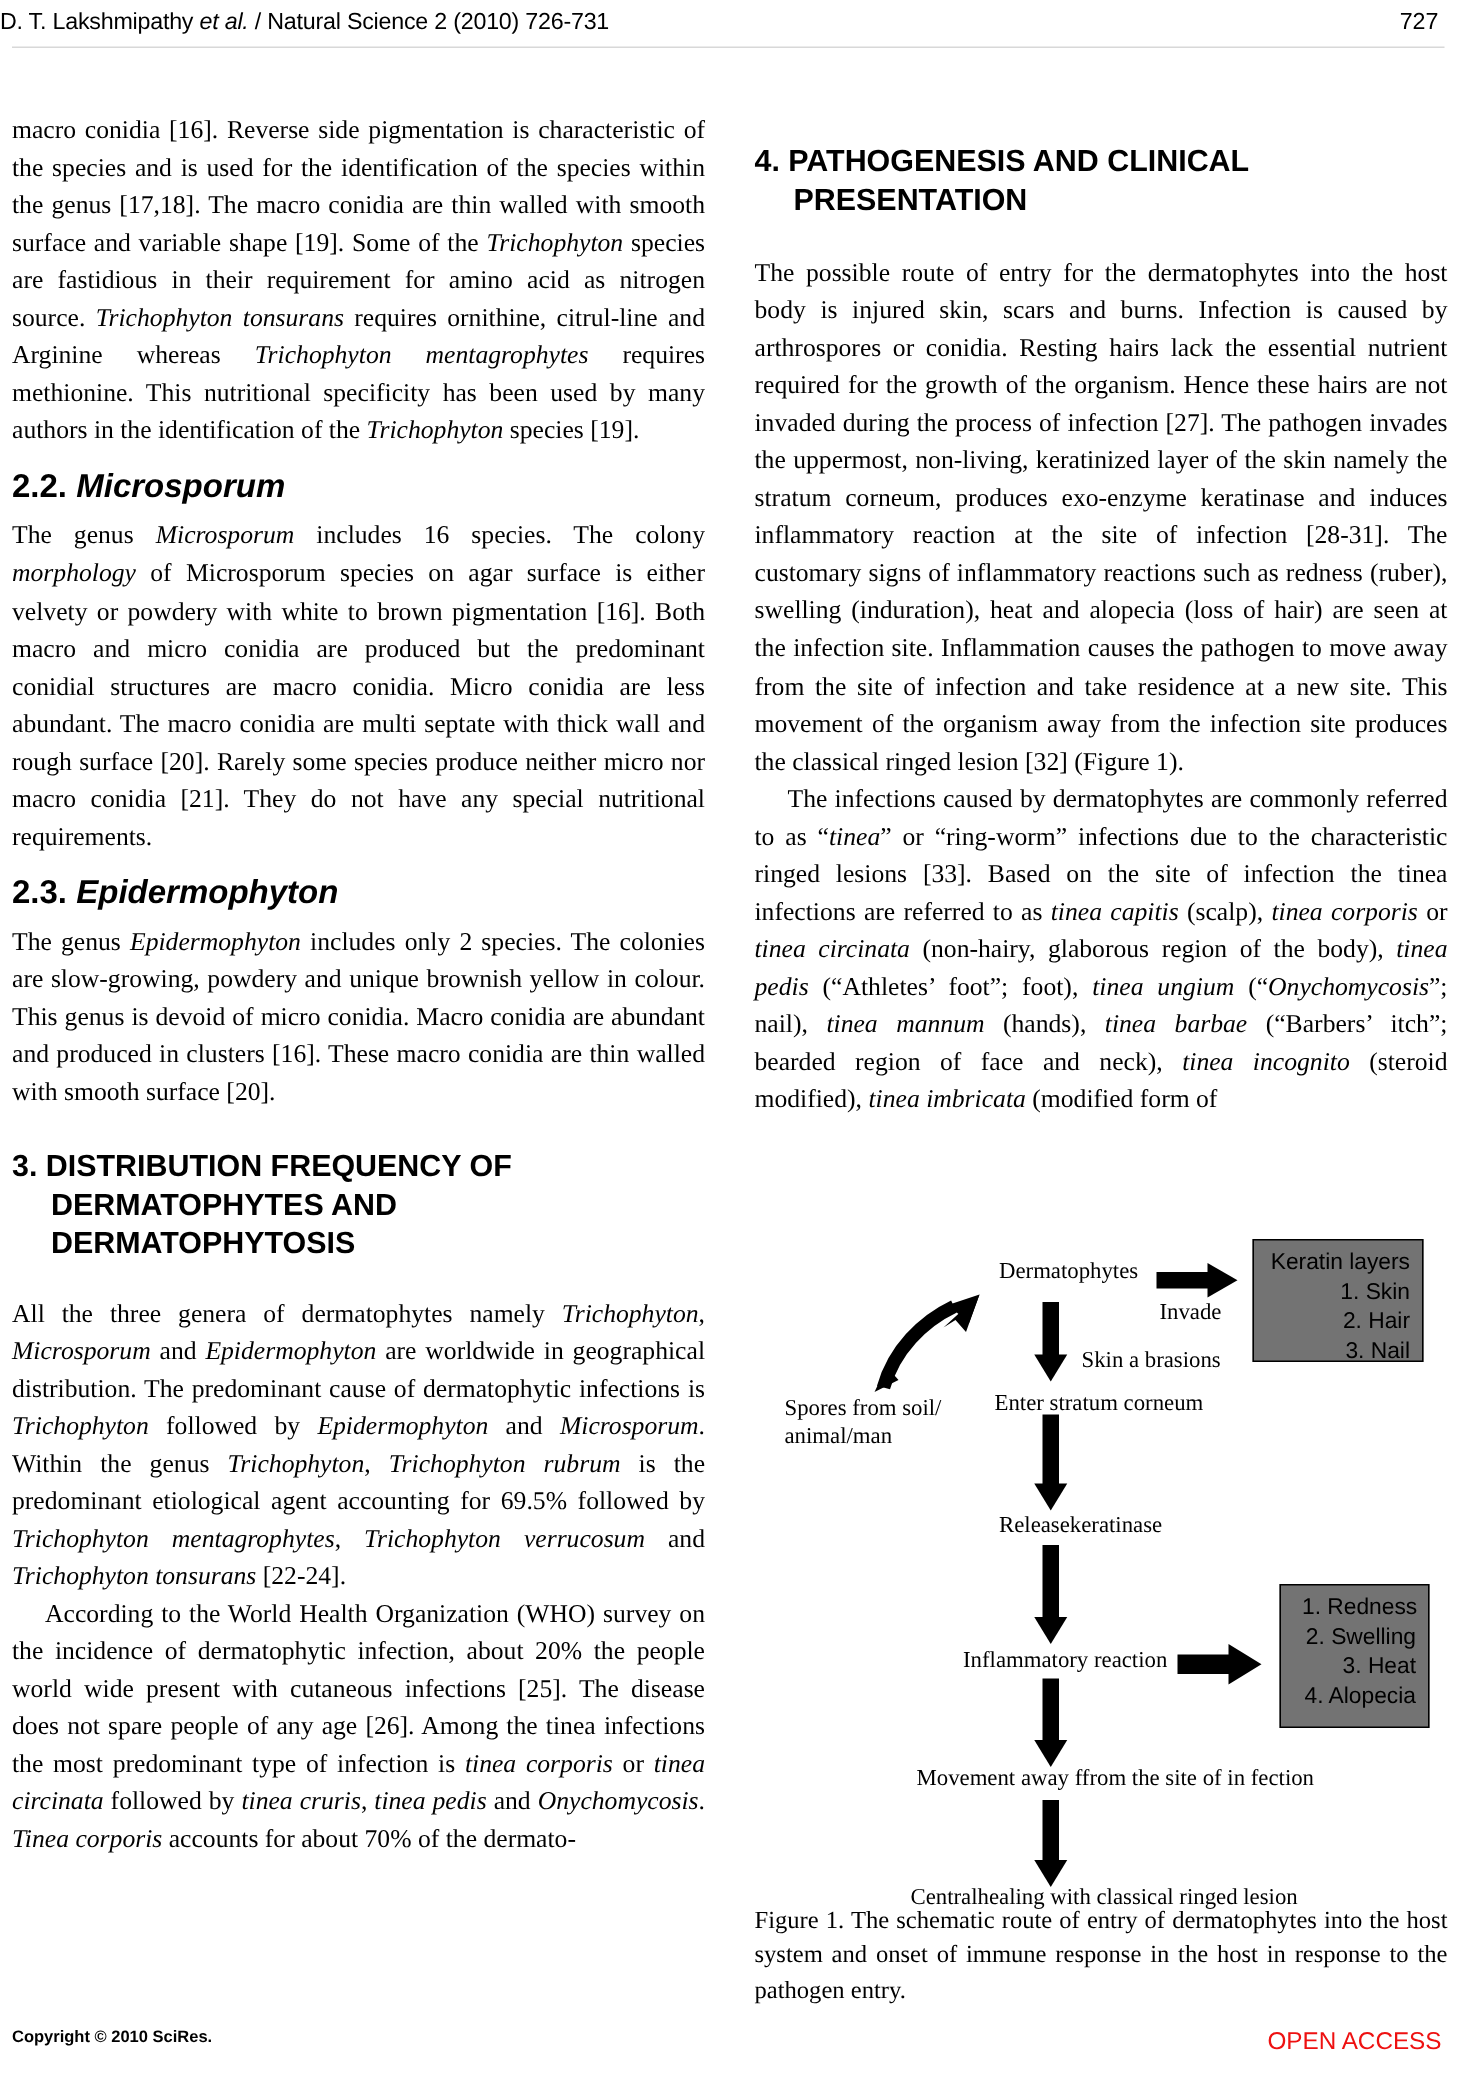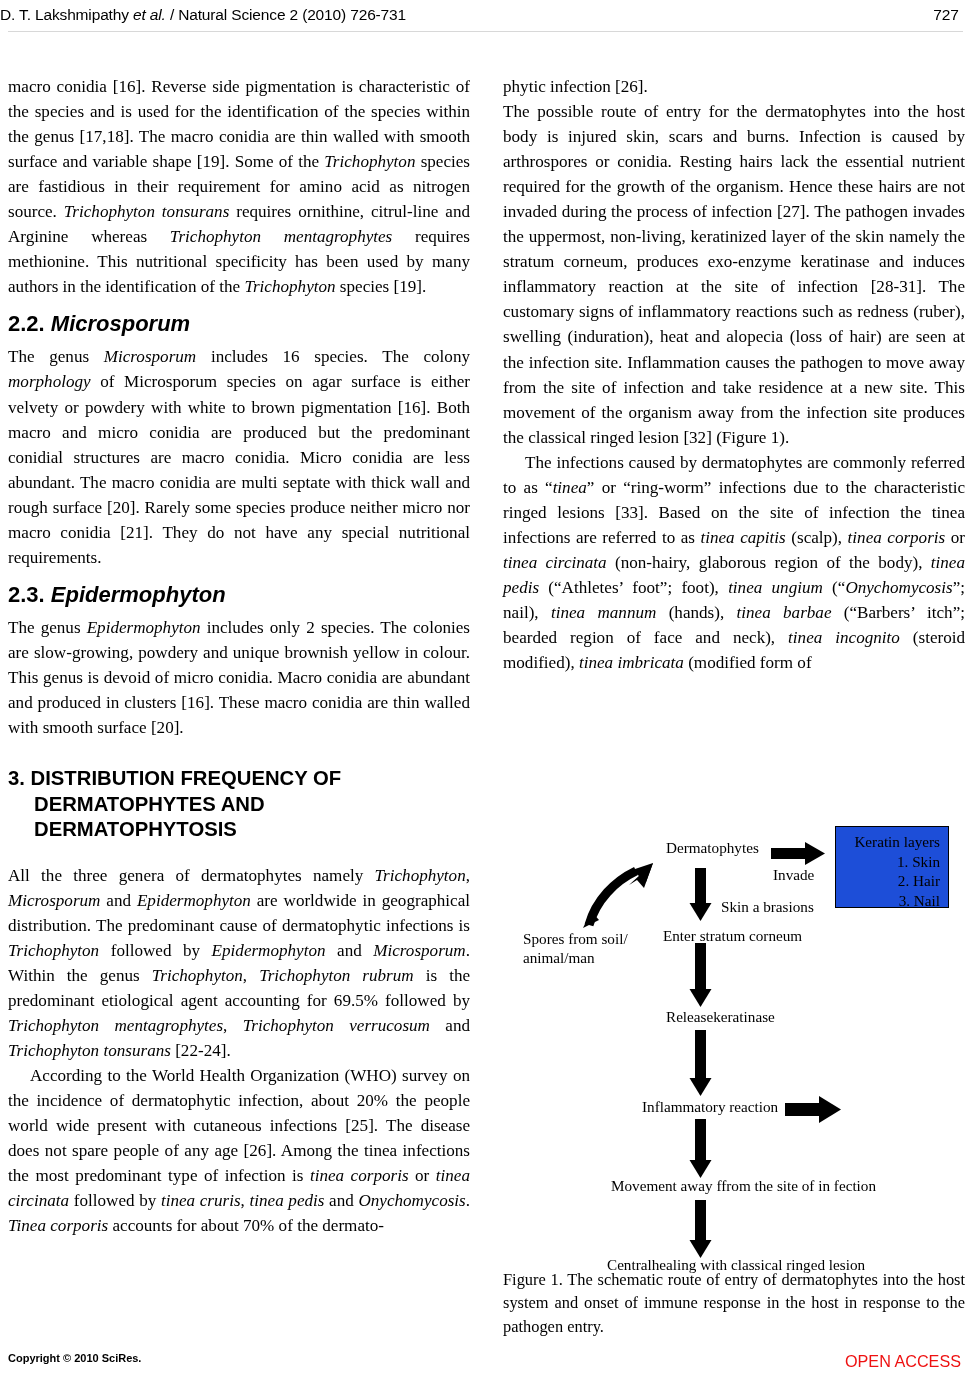--- a/index.html
+++ b/index.html
@@ -114,22 +114,22 @@
     position: absolute;
     font-family: "Liberation Serif", serif;
     font-size: 15.2px;
     line-height: 18.5px;
     white-space: nowrap;
     color: #000;
   }
   .fig-box {
     position: absolute;
     border: 1.3px solid #000;
-    background: #1d4ed8;
-    font-family: Liberation Serif, serif;
+    background: #737373;
+    font-family: Liberation Sans, sans-serif;
     font-size: 15.2px;
     line-height: 19.6px;
     padding: 5px 8px 6px 10px;
     box-sizing: border-box;
     white-space: nowrap;
   }
 
   .caption {
     position: absolute;
     left: 503px;
@@ -191,22 +191,22 @@
 
     <h2 class="major">3. DISTRIBUTION FREQUENCY OF DERMATOPHYTES AND DERMATOPHYTOSIS</h2>
 
     <p class="body"><span>All the three genera of dermatophytes namely </span><span class="it">Trichophyton</span><span>, </span><span class="it">Microsporum</span><span> and </span><span class="it">Epidermophyton</span><span> are worldwide in geographical distribution. The predominant cause of dermatophytic infections is </span><span class="it">Trichophyton</span><span> followed by </span><span class="it">Epidermophyton</span><span> and </span><span class="it">Microsporum</span><span>. Within the genus </span><span class="it">Trichophyton</span><span>, </span><span class="it">Trichophyton rubrum</span><span> is the predominant etiological agent accounting for 69.5% followed by </span><span class="it">Trichophyton mentagrophytes</span><span>, </span><span class="it">Trichophyton verrucosum</span><span> and </span><span class="it">Trichophyton tonsurans</span><span> [22-24].</span></p>
 
     <p class="body indent"><span>According to the World Health Organization (WHO) survey on the incidence of dermatophytic infection, about 20% the people world wide present with cutaneous infections [25]. The disease does not spare people of any age [26]. Among the tinea infections the most predominant type of infection is </span><span class="it">tinea corporis</span><span> or </span><span class="it">tinea circinata</span><span> followed by </span><span class="it">tinea cruris</span><span>, </span><span class="it">tinea pedis</span><span> and </span><span class="it">Onychomycosis</span><span>. </span><span class="it">Tinea corporis</span><span> accounts for about 70% of the dermato-</span></p>
   </div>
 
   <div class="col col-right">
 
-    <p class="body">phytic infection [26].</p>
-
+
+    <h2 class="major tight">4. PATHOGENESIS AND CLINICAL PRESENTATION</h2>
 
     <p class="body"><span>The possible route of entry for the dermatophytes into the host body is injured skin, scars and burns. Infection is caused by arthrospores or conidia. Resting hairs lack the essential nutrient required for the growth of the organism. Hence these hairs are not invaded during the process of infection [27]. The pathogen invades the uppermost, non-living, keratinized layer of the skin namely the stratum corneum, produces exo-enzyme keratinase and induces inflammatory reaction at the site of infection [28-31]. The customary signs of inflammatory reactions such as redness (ruber), swelling (induration), heat and alopecia (loss of hair) are seen at the infection site. Inflammation causes the pathogen to move away from the site of infection and take residence at a new site. This movement of the organism away from the infection site produces the classical ringed lesion [32] (</span><span class="bd">Figure 1</span><span>).</span></p>
 
     <p class="body indent"><span>The infections caused by dermatophytes are commonly referred to as “</span><span class="it">tinea</span><span>” or “ring-worm” infections due to the characteristic ringed lesions [33]. Based on the site of infection the tinea infections are referred to as </span><span class="it">tinea capitis</span><span> (scalp), </span><span class="it">tinea corporis</span><span> or </span><span class="it">tinea circinata</span><span> (non-hairy, glaborous region of the body), </span><span class="it">tinea pedis</span><span> (“Athletes’ foot”; foot), </span><span class="it">tinea ungium</span><span> (“</span><span class="it">Onychomycosis</span><span>”; nail), </span><span class="it">tinea mannum</span><span> (hands), </span><span class="it">tinea barbae</span><span> (“Barbers’ itch”; bearded region of face and neck), </span><span class="it">tinea incognito</span><span> (steroid modified), </span><span class="it">tinea imbricata</span><span> (modified form of</span></p>
   </div>
 
   <div class="figure-wrap">
 
     <svg class="figure-canvas" viewBox="0 0 468 460">
 
@@ -264,20 +264,26 @@
     <div class="fig-label" style="left:108px; top:369px;">Movement away ffrom the site of in fection</div>
     <div class="fig-label" style="left:104px; top:448px;">Centralhealing with classical ringed lesion</div>
 
     <div class="fig-box" style="left:332px; top:18px; width:114px; height:82px;">
       <div>Keratin layers</div>
       <div>1. Skin</div>
       <div>2. Hair</div>
       <div>3. Nail</div>
     </div>
 
+    <div class="fig-box" style="left:350px; top:248px; width:100px; height:96px; padding-left:14px;">
+      <div>1. Redness</div>
+      <div>2. Swelling</div>
+      <div>3. Heat</div>
+      <div>4. Alopecia</div>
+    </div>
   </div>
 
   <div class="caption"><span class="bd">Figure 1.</span><span> The schematic route of entry of dermatophytes into the host system and onset of immune response in the host in response to the pathogen entry.</span></div>
 
   <div class="footer">
     <div class="footer-left">Copyright © 2010 SciRes.</div>
     <div class="footer-right" style="color: rgb(238, 17, 17);">OPEN ACCESS</div>
   </div>
 
 </div>

